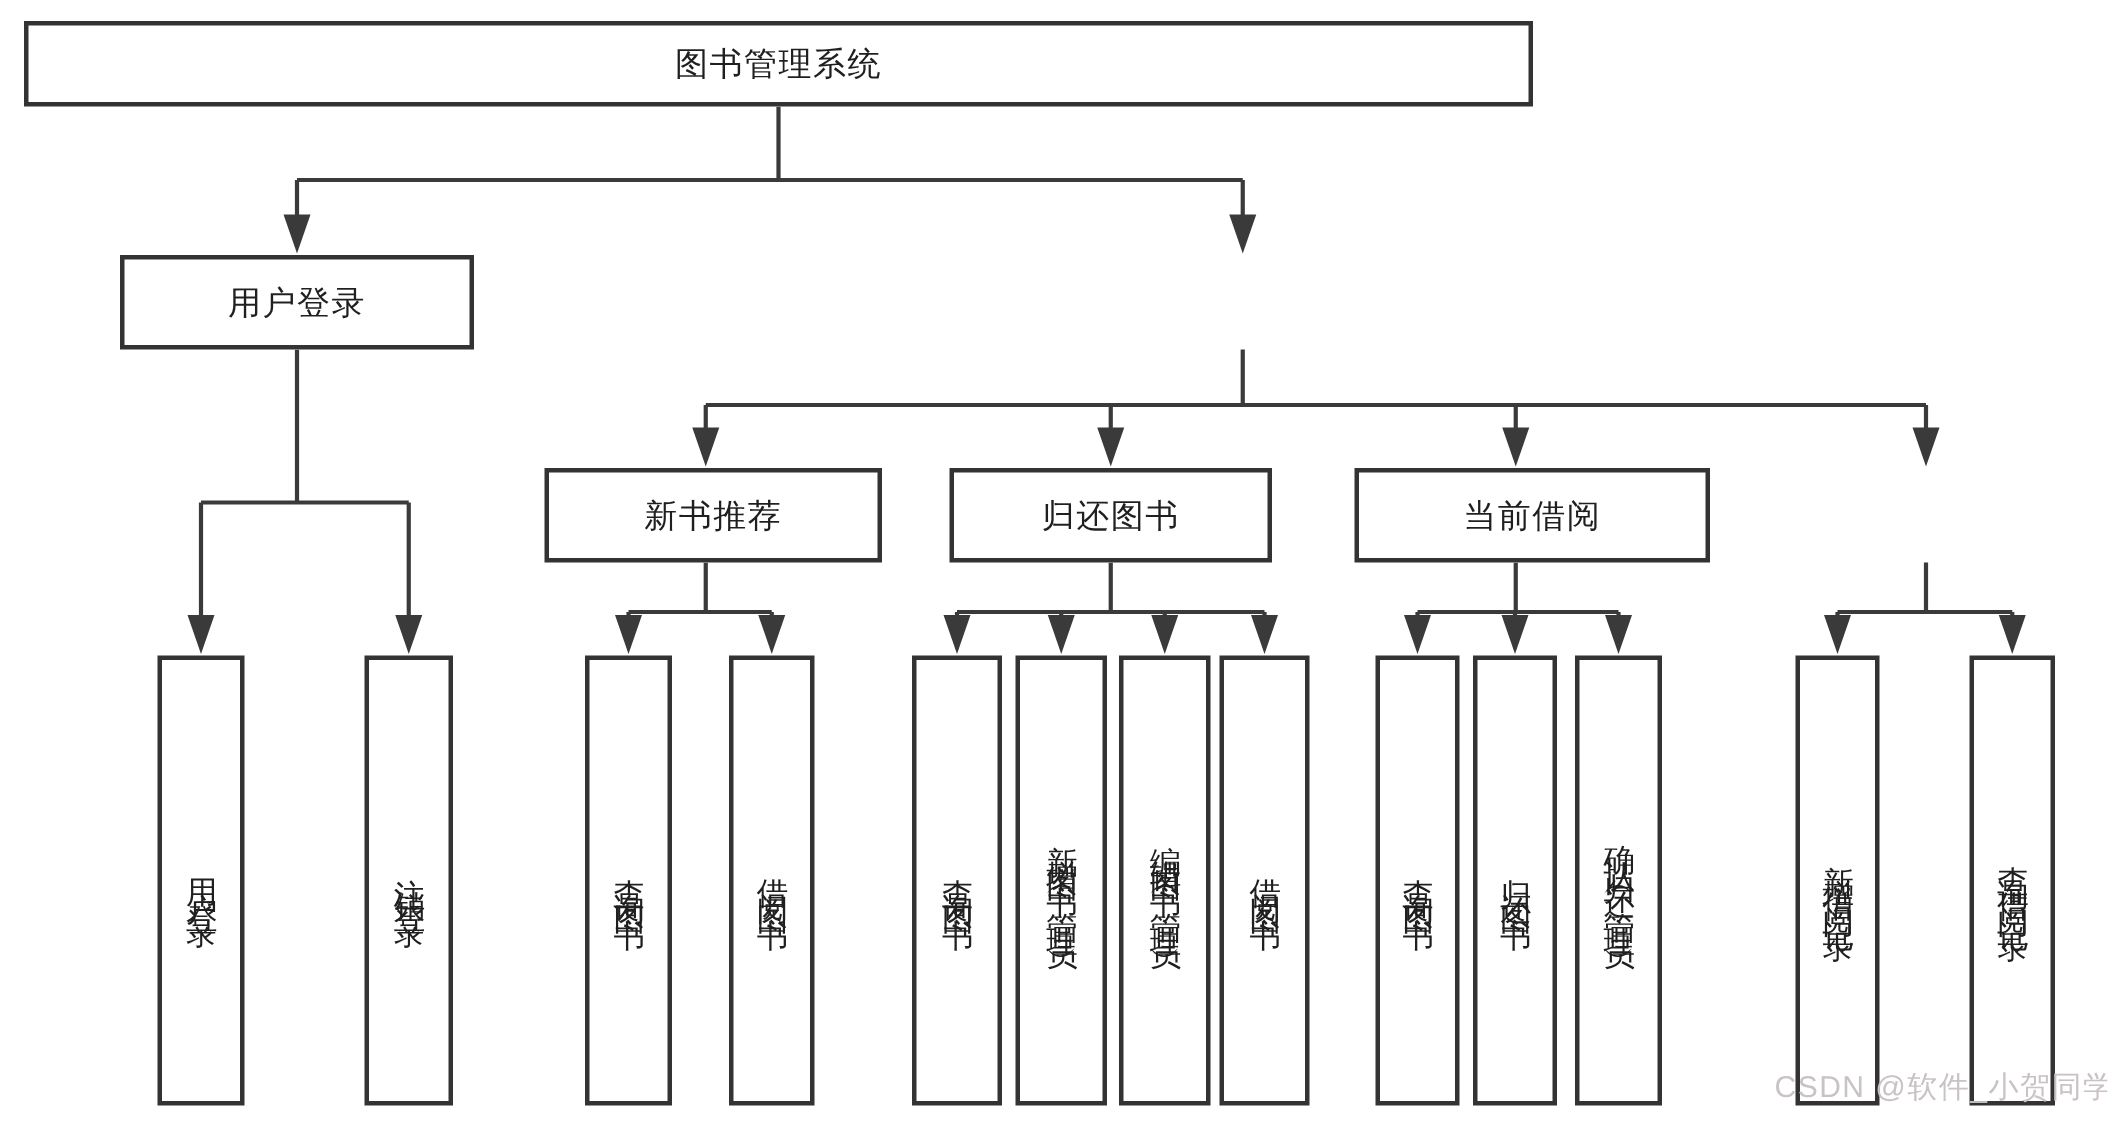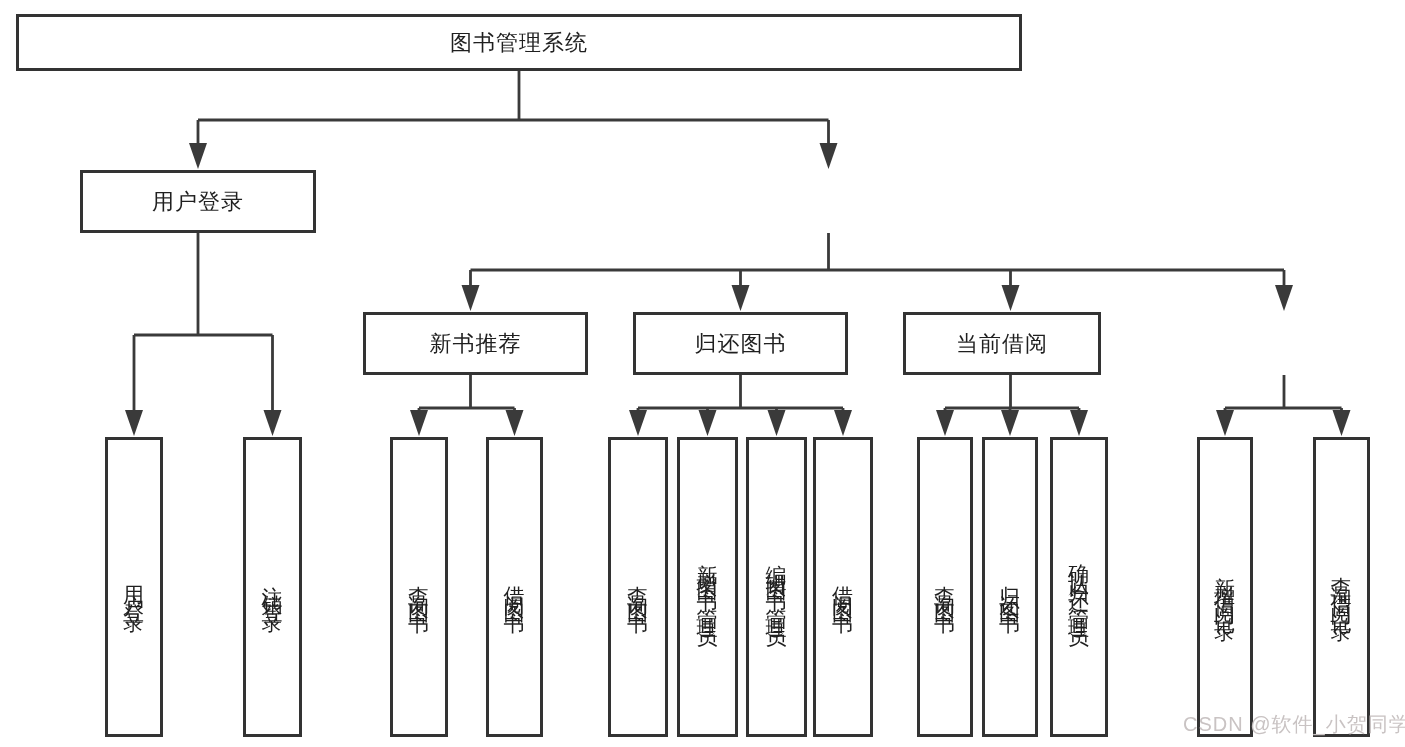--- a/index.html
+++ b/index.html
@@ -82,21 +82,21 @@
       <polygon points="1001,410 1019,410 1010,436" fill="#3a3a3a"></polygon>
       <polygon points="1070,410 1088,410 1079,436" fill="#3a3a3a"></polygon>
       <polygon points="1216,410 1234,410 1225,436" fill="#3a3a3a"></polygon>
       <polygon points="1332.5,410 1350.5,410 1341.5,436" fill="#3a3a3a"></polygon>
     </svg>
 
   <div class="node h-node" style="left: 16px; top: 14px; width: 1006px; height: 57px;">图书管理系统</div>
   <div class="node h-node" style="left: 80px; top: 170px; width: 236px; height: 63px;">用户登录</div>
   <div class="node h-node" style="left: 363px; top: 312px; width: 225px; height: 63px;">新书推荐</div>
   <div class="node h-node" style="left: 633px; top: 312px; width: 215px; height: 63px;">归还图书</div>
-  <div class="node h-node" style="left: 903px; top: 312px; width: 198px; height: 63px;">当前借阅</div>
+  <div class="node h-node" style="left: 903px; top: 312px; width: 237px; height: 63px;">当前借阅</div>
   <div class="node v-node" style="left: 105px; top: 437px; width: 58px; height: 300px;">用户登录</div>
   <div class="node v-node" style="left: 243px; top: 437px; width: 59px; height: 300px;">注销登录</div>
   <div class="node v-node" style="left: 390px; top: 437px; width: 58px; height: 300px;">查询图书</div>
   <div class="node v-node" style="left: 486px; top: 437px; width: 57px; height: 300px;">借阅图书</div>
   <div class="node v-node" style="left: 608px; top: 437px; width: 60px; height: 300px;">查询图书</div>
   <div class="node v-node" style="left: 677px; top: 437px; width: 61px; height: 300px;">新增图书（管理员）</div>
   <div class="node v-node" style="left: 746px; top: 437px; width: 61px; height: 300px;">编辑图书（管理员）</div>
   <div class="node v-node" style="left: 813px; top: 437px; width: 60px; height: 300px;">借阅图书</div>
   <div class="node v-node" style="left: 917px; top: 437px; width: 56px; height: 300px;">查询图书</div>
   <div class="node v-node" style="left: 982px; top: 437px; width: 56px; height: 300px;">归还图书</div>

